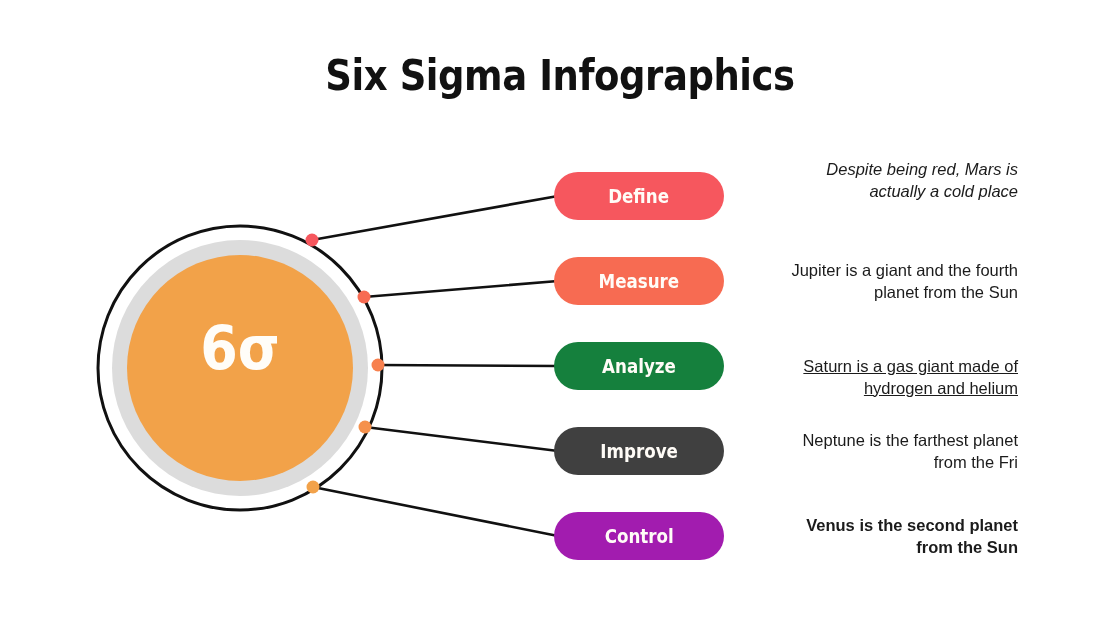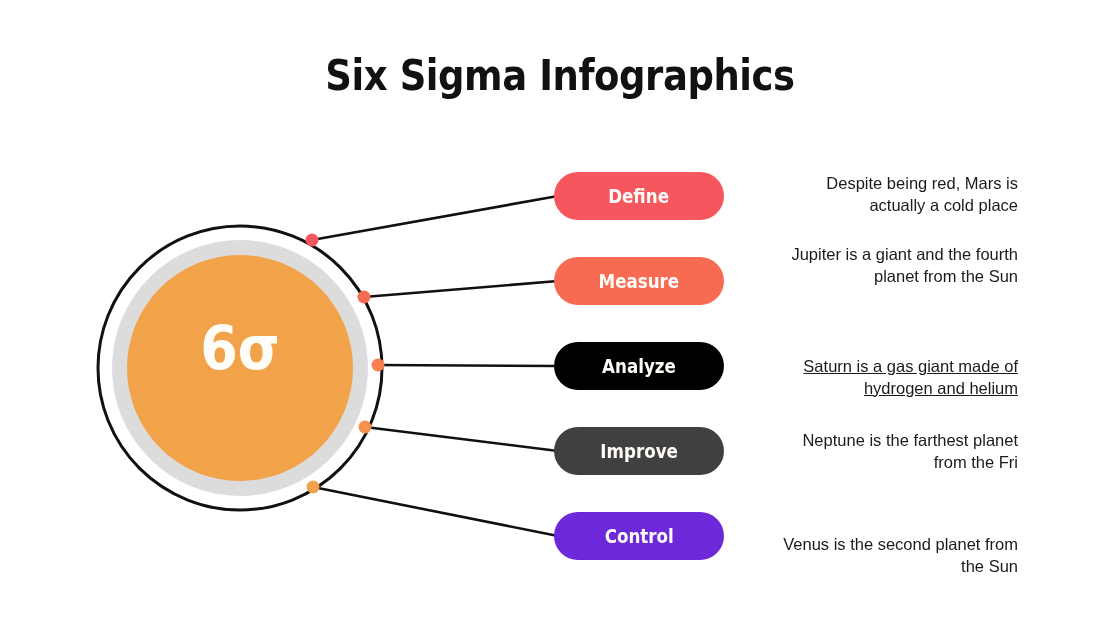--- a/index.html
+++ b/index.html
@@ -129,31 +129,31 @@
 
   <div class="center-label">6σ</div>
 
   <div id="pill-layer">
       <div class="pill" style="top: 172px; background: rgb(246, 87, 94); justify-content: center;">
         <span class="pill-label">Define</span>
       </div>
       <div class="pill" style="top: 257px; background: rgb(247, 107, 82); align-items: center;">
         <span class="pill-label">Measure</span>
       </div>
-      <div class="pill" style="top: 342px; background: #000000;">
+      <div class="pill" style="top: 342px; background: #15803d;">
         <span class="pill-label">Analyze</span>
       </div>
       <div class="pill" style="top: 427px; background: #404040;">
         <span class="pill-label">Improve</span>
       </div>
-      <div class="pill" style="top: 512px; background: #6d28d9;">
+      <div class="pill" style="top: 512px; background: #a21caf;">
         <span class="pill-label">Control</span>
       </div>
     </div>
   <div id="desc-layer">
-      <div class="desc" style="top: 173px;">Despite being red, Mars is actually a cold place</div>
-      <div class="desc" style="top: 244px; text-align: right;">Jupiter is a giant and the fourth planet from the Sun</div>
+      <div class="desc" style="top: 159px; font-style: italic;">Despite being red, Mars is actually a cold place</div>
+      <div class="desc" style="top: 260px; text-align: right;">Jupiter is a giant and the fourth planet from the Sun</div>
       <div class="desc" style="top: 356px; text-decoration: underline;">Saturn is a gas giant made of hydrogen and helium</div>
       <div class="desc" style="top: 430px;">Neptune is the farthest planet from the Fri</div>
-      <div class="desc" style="top: 534px;">Venus is the second planet from the Sun</div>
+      <div class="desc" style="top: 515px; font-weight: bold;">Venus is the second planet from the Sun</div>
     </div>
 
 </div>
 
 </body></html>

